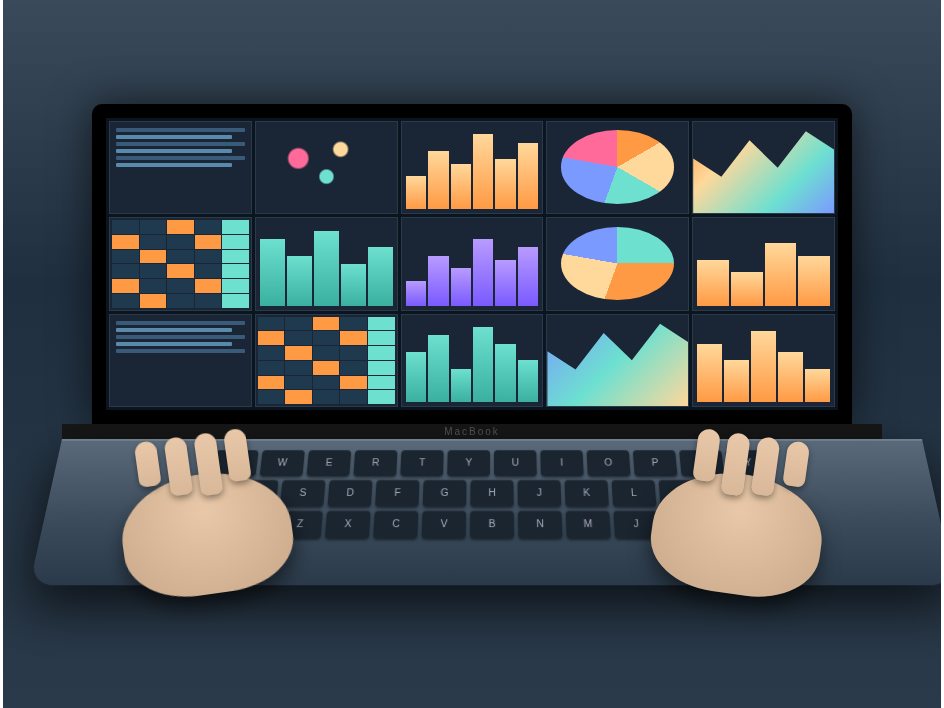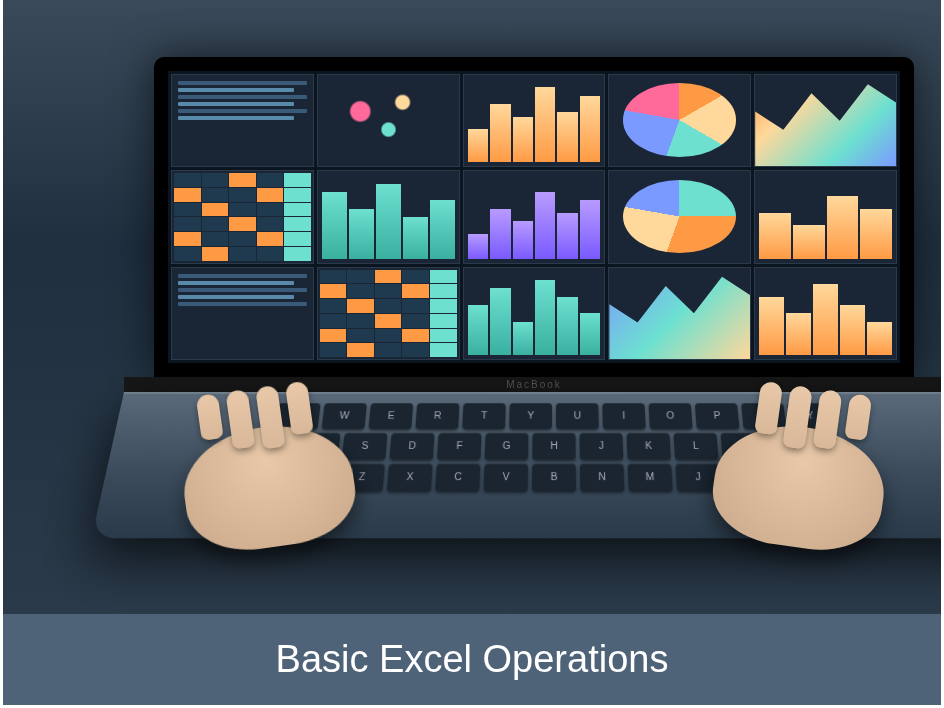--- a/index.html
+++ b/index.html
@@ -26,21 +26,21 @@
       font-weight: 500;
       line-height: 1.4;
       border-top: 3px solid #ffffff;
     }
     .image-area {
       flex: 1;
       position: relative;
       background: linear-gradient(180deg, #3a4a5a 0%, #1f2f3f 40%, #2a3a4a 100%);
       display: flex;
       align-items: center;
-      justify-content: flex-end;
+      justify-content: center;
       overflow: hidden;
     }
     .laptop {
       width: 820px;
       height: 480px;
       position: relative;
       top: -10px;
     }
     .screen-bezel {
       width: 760px;
@@ -377,17 +377,14 @@
       </div>
       <div class="hand right">
         <div class="finger"></div>
           <div class="finger"></div>
           <div class="finger"></div>
           <div class="finger"></div>
       </div>
     </div>
   </div>
 
-  <div class="bottom-banner">
-    <span>Basic Excel Operations</span>
-  </div>
 </div>
 <div class="frame-border"></div>
 
 </body></html>

